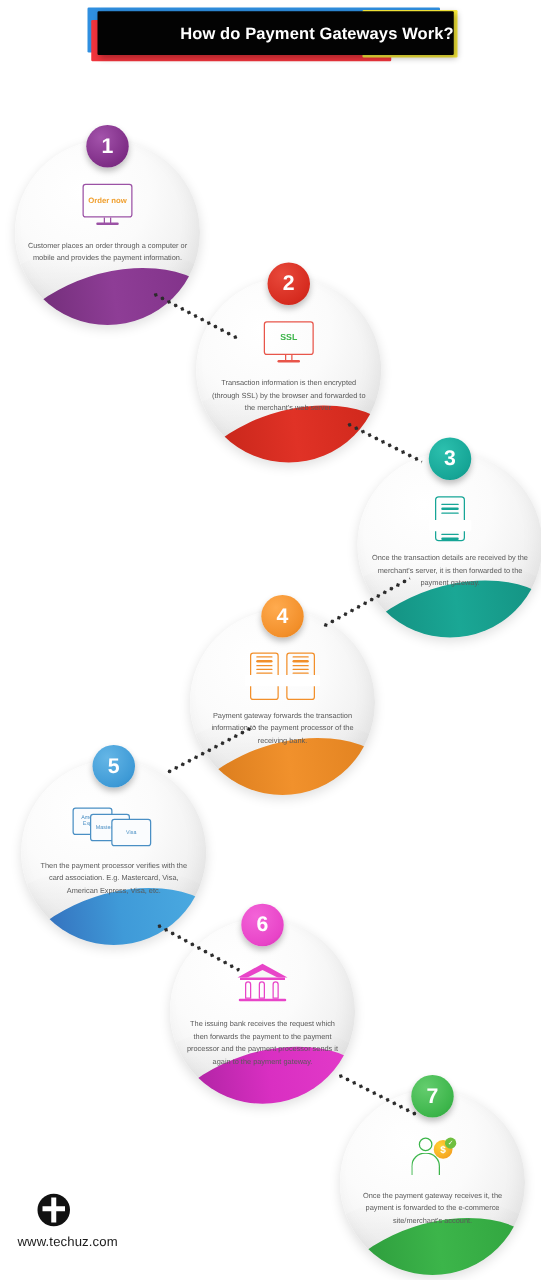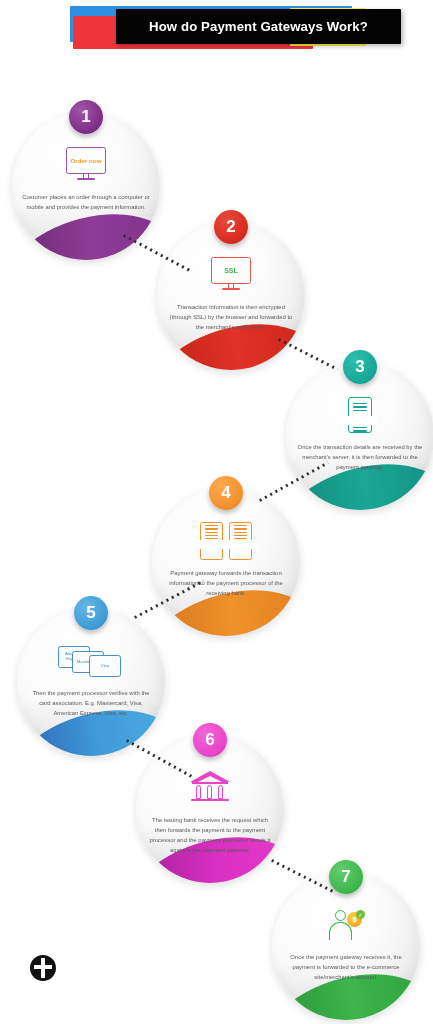--- a/index.html
+++ b/index.html
@@ -42,22 +42,21 @@
     width: 76px; height: 38px;
     background: #fff23c;
   }
   #hdr-black {
     left: 78px; top: 9px;
     width: 285px; height: 35px;
     background: #030303;
     box-shadow: 2px 2px 5px rgba(0,0,0,.30);
     display: flex;
     align-items: center;
-    justify-content: center;
-    margin-left: 38px;
+    justify-content: flex-end;
   }
   #header-title {
     color: #ffffff;
     font-size: 13.2px;
     font-weight: bold;
     letter-spacing: .1px;
     white-space: nowrap;
   }
 
   
@@ -611,13 +610,14 @@
       <div class="torso"></div>
       <div class="coin">$</div>
       <div class="tick">✓</div>
     </div>
   </div>
   <div class="caption">Once the payment gateway receives it, the payment is forwarded to the e-commerce site/merchant's account.</div>
 </div>
 
 <div id="footer">
   <div id="footer-logo"></div>
+  <div id="footer-url">www.techuz.com</div>
 </div>
 
 </body></html>

